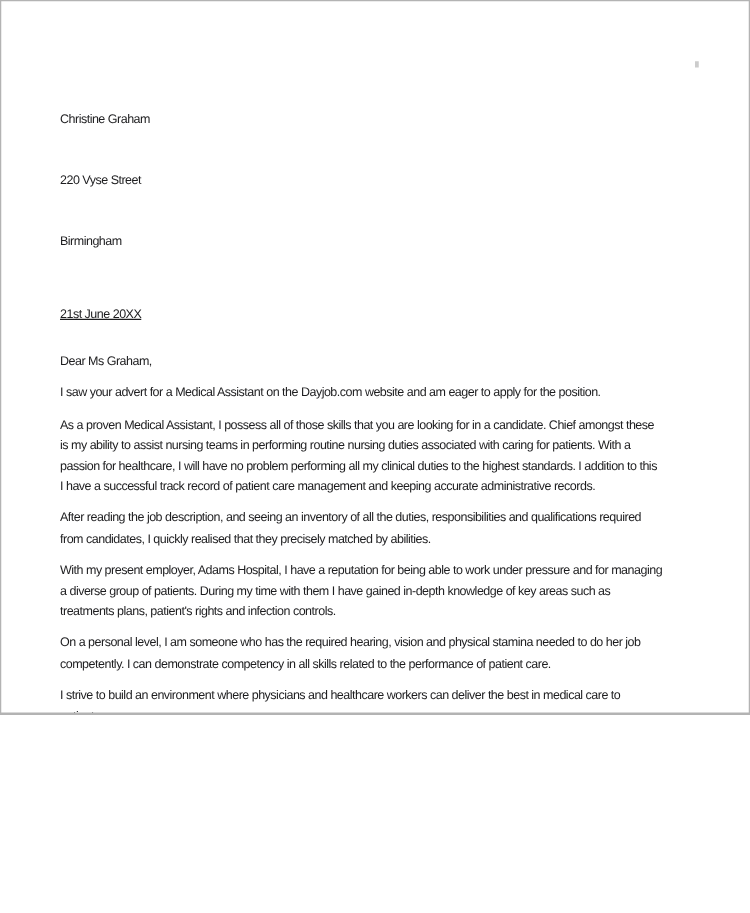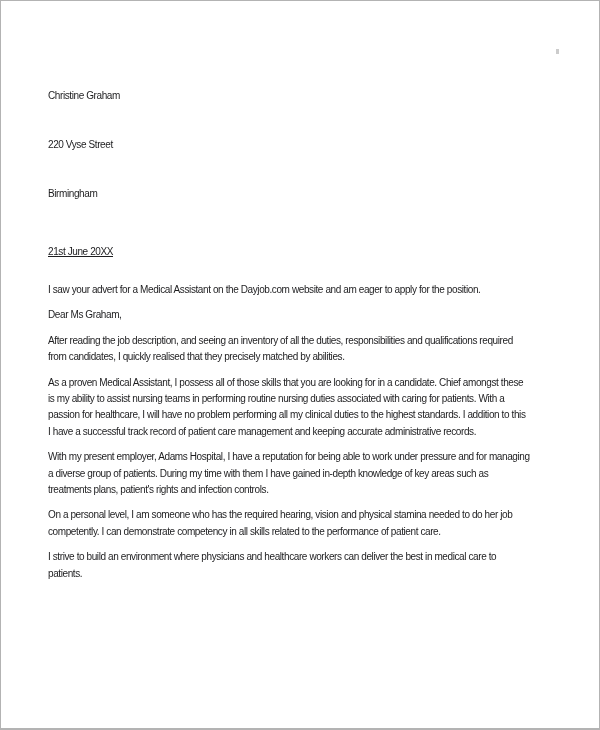--- a/index.html
+++ b/index.html
@@ -3,21 +3,21 @@
 <meta charset="utf-8">
 <style>
   html, body {
     margin: 0;
     padding: 0;
     background: #ffffff;
   }
   .page {
     position: relative;
     width: 600px;
-    height: 730px;
+    height: 572px;
     box-sizing: border-box;
     background: #ffffff;
     border: 1px solid #b3b3b3;
     border-bottom-width: 2px;
     overflow: hidden;
     font-family: "Liberation Sans", sans-serif;
     font-size: 10px;
     letter-spacing: -0.4px;
     line-height: 16.4px;
     color: #1d1d1f;
@@ -51,29 +51,29 @@
   <div class="artifact-mark"></div>
 
   <div class="block">
     <div>Christine Graham</div>
     <div>220 Vyse Street</div>
     <div>Birmingham</div>
   </div>
 
   <div class="block date">21st June 20XX</div>
 
+  <p class="block">Dear Ms Graham,</p>
+
   <p class="block">I saw your advert for a Medical Assistant on the Dayjob.com website and am eager to apply for the position.</p>
-
-  <p class="block">Dear Ms Graham,</p>
-  <p class="block">After reading the job description, and seeing an inventory of all the duties, responsibilities and qualifications required
-from candidates, I quickly realised that they precisely matched by abilities.</p>
   <p class="block">As a proven Medical Assistant, I possess all of those skills that you are looking for in a candidate. Chief amongst these
 is my ability to assist nursing teams in performing routine nursing duties associated with caring for patients. With a
 passion for healthcare, I will have no problem performing all my clinical duties to the highest standards. I addition to this
 I have a successful track record of patient care management and keeping accurate administrative records.</p>
+  <p class="block">After reading the job description, and seeing an inventory of all the duties, responsibilities and qualifications required
+from candidates, I quickly realised that they precisely matched by abilities.</p>
   <p class="block">With my present employer, Adams Hospital, I have a reputation for being able to work under pressure and for managing
 a diverse group of patients. During my time with them I have gained in-depth knowledge of key areas such as
 treatments plans, patient's rights and infection controls.</p>
   <p class="block">On a personal level, I am someone who has the required hearing, vision and physical stamina needed to do her job
 competently. I can demonstrate competency in all skills related to the performance of patient care.</p>
   <p class="block">I strive to build an environment where physicians and healthcare workers can deliver the best in medical care to
 patients.</p>
 
 </div>
 

